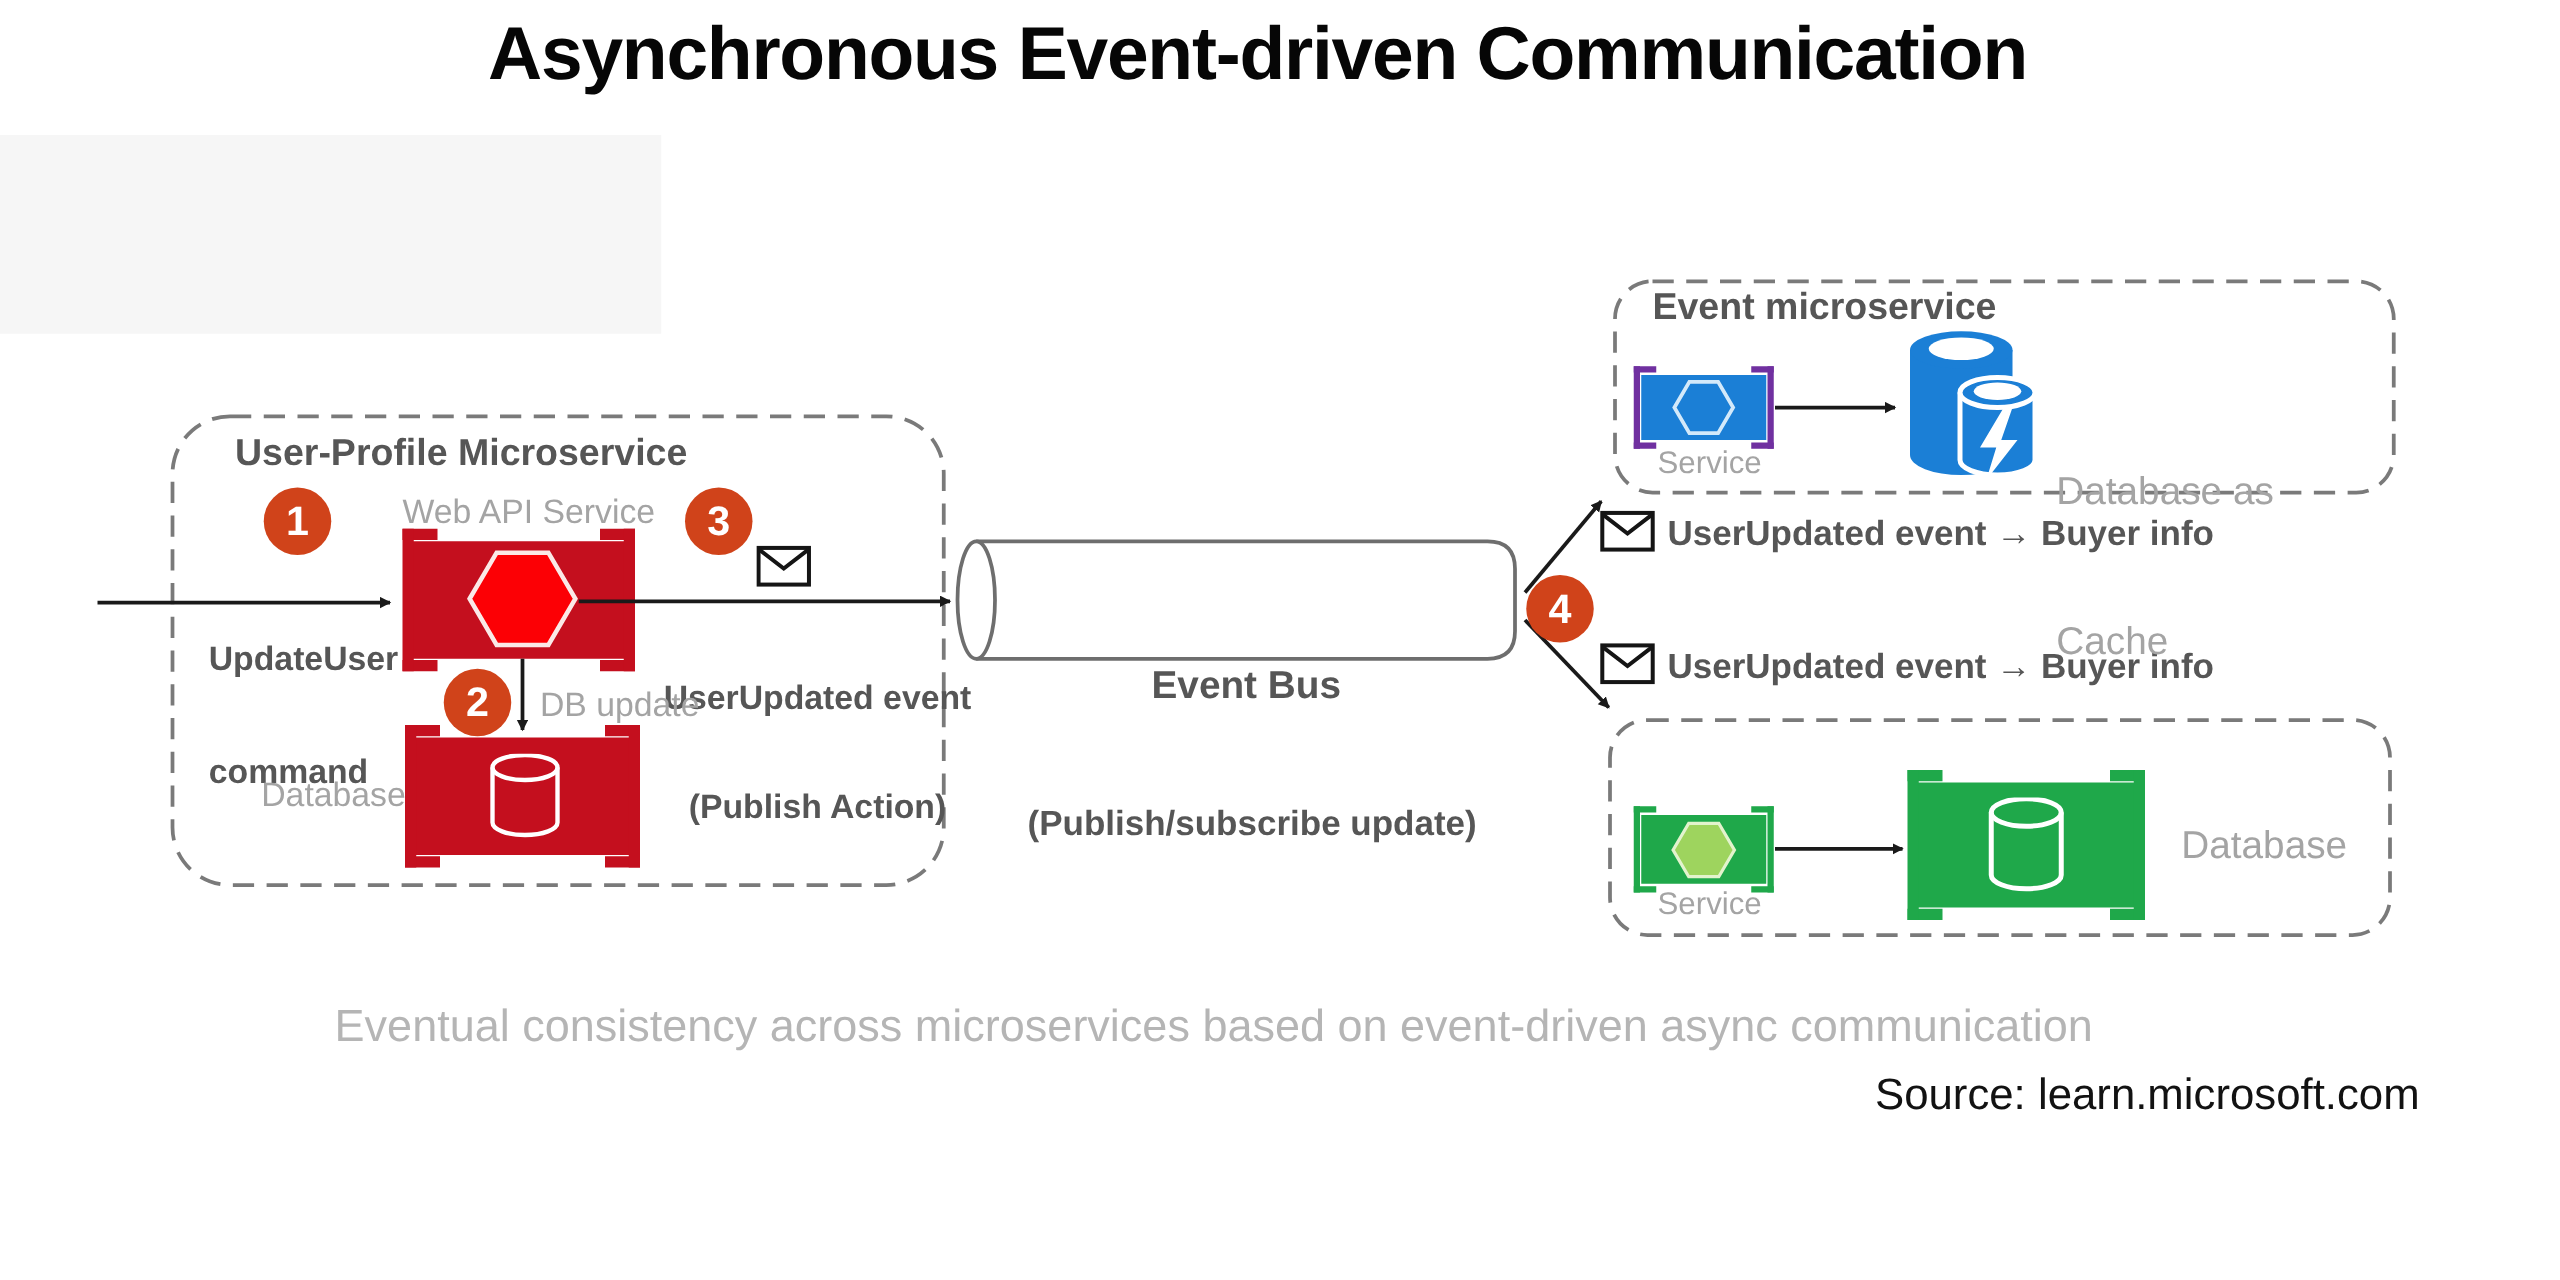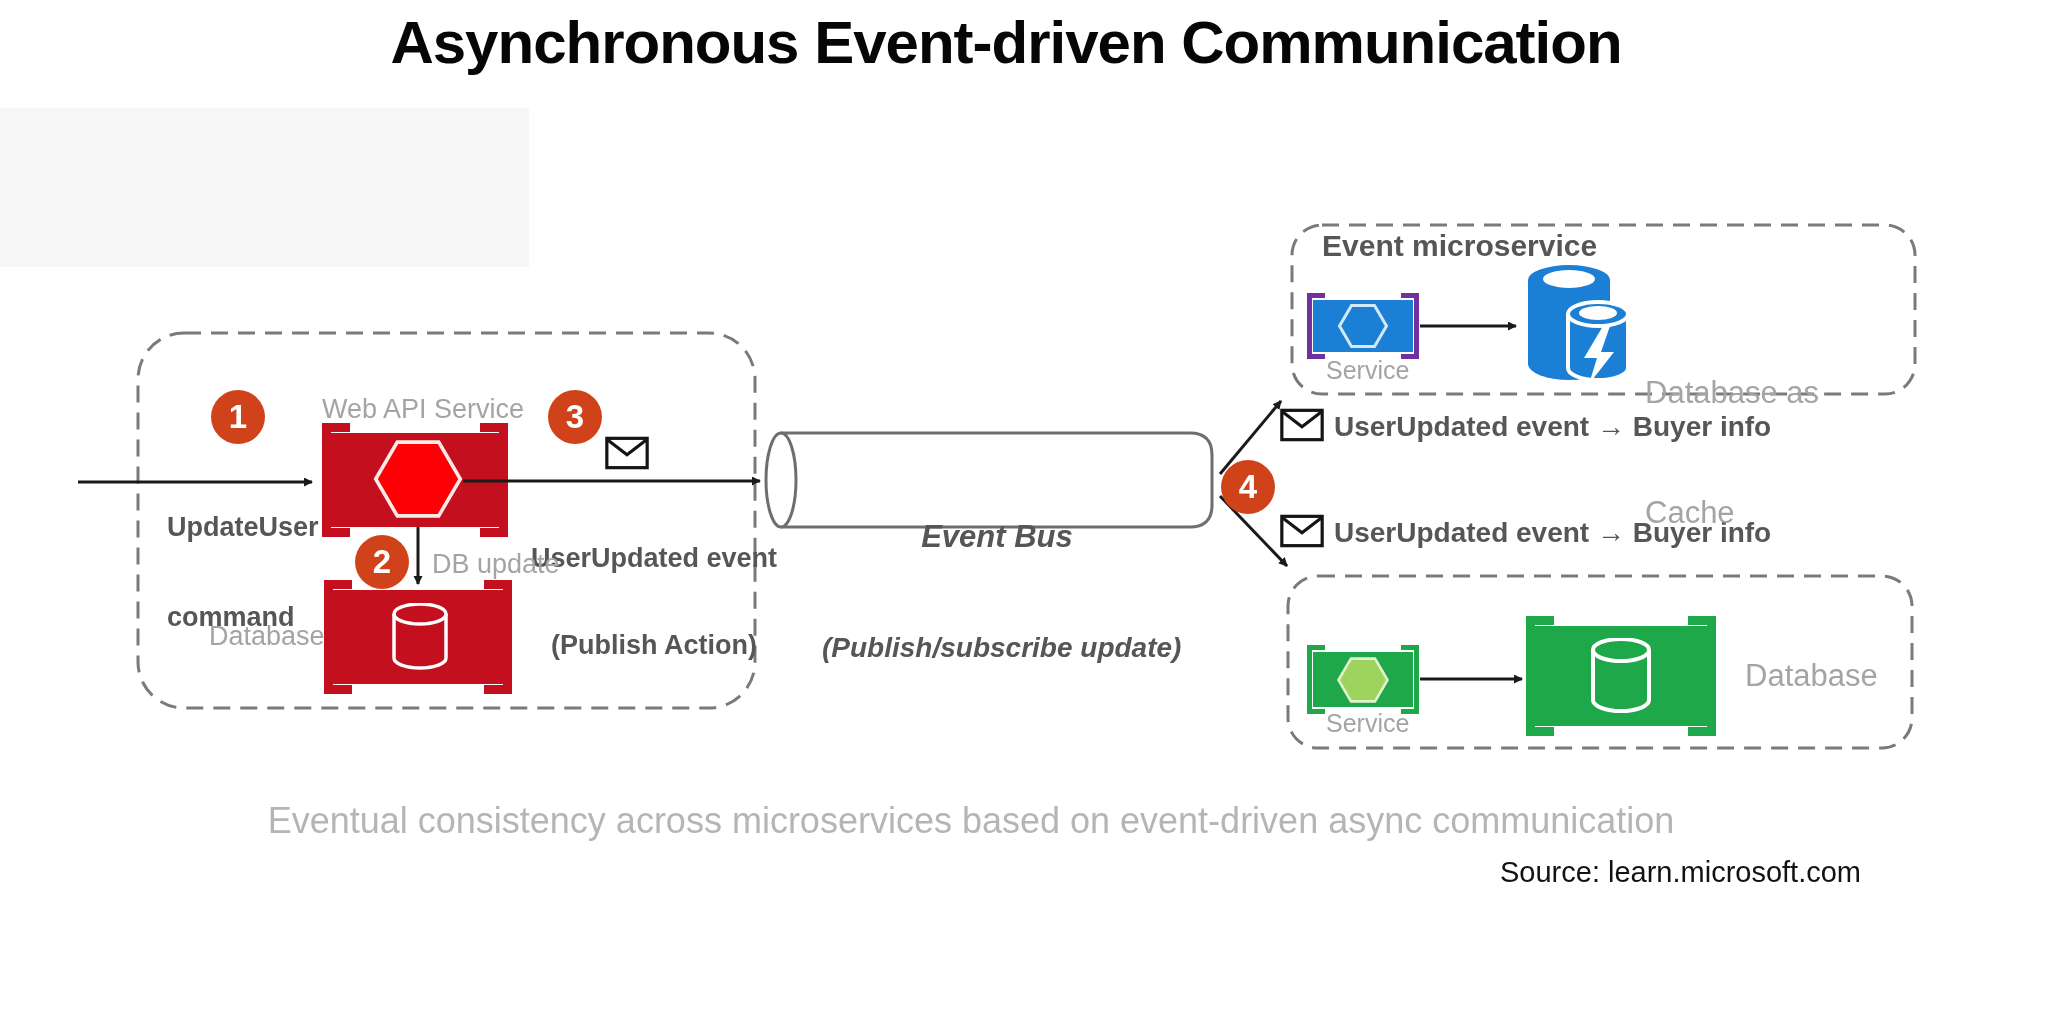--- a/index.html
+++ b/index.html
@@ -25,21 +25,21 @@
   .brL,.brR{position:absolute;top:-10px;bottom:-10px;width:19px;}
   .brL{left:-6px;border:9px solid;border-right:none;}
   .brR{right:-6px;border:9px solid;border-left:none;}
   .br-red{border-color:#C40F1E;}
   .br-green{border-color:#1FA84A;}
   .brL.sm,.brR.sm{top:-7px;bottom:-7px;width:13px;border-width:5px;}
   .br-purple{border-color:#7030A0;}
   .svg-layer{position:absolute;left:0;top:0;width:2048px;height:1024px;}
   .env{position:absolute;width:44px;height:34px;}
   .caption{left:0;top:800px;width:1942px;text-align:center;font-size:36px;color:#B5B5B5;}
-  .source{left:1500px;top:856px;font-size:29px;color:#121212;}
+  .source{left:1500px;top:856px;font-size:35px;color:#121212;}
 </style>
 </head>
 <body>
 
 <div class="canvas">
 
   <div class="abs gray-rect"></div>
 
   <div class="t page-title">Asynchronous Event-driven Communication</div>
 
@@ -116,20 +116,21 @@
 
     <line x1="78" y1="482" x2="312" y2="482" stroke="#1a1a1a" stroke-width="3" marker-end="url(#ah)"></line>
     <line x1="463" y1="481" x2="760" y2="481" stroke="#1a1a1a" stroke-width="3" marker-end="url(#ah)"></line>
     <line x1="418" y1="527" x2="418" y2="584" stroke="#1a1a1a" stroke-width="3" marker-end="url(#ah)"></line>
     <line x1="1220" y1="474" x2="1281" y2="401" stroke="#1a1a1a" stroke-width="3" marker-end="url(#ah)"></line>
     <line x1="1220" y1="496" x2="1287" y2="566" stroke="#1a1a1a" stroke-width="3" marker-end="url(#ah)"></line>
     <line x1="1420" y1="326" x2="1516" y2="326" stroke="#1a1a1a" stroke-width="3" marker-end="url(#ah)"></line>
     <line x1="1420" y1="679" x2="1522" y2="679" stroke="#1a1a1a" stroke-width="3" marker-end="url(#ah)"></line>
   </svg>
 
+  <div class="t dark-b" style="left:188px;top:346px;font-size:30px;">User-Profile Microservice</div>
   <div class="badge" style="left:211px;top:390px;">1</div>
   <div class="t dark-b" style="left:167px;top:452px;font-size:27px;line-height:30px;">
     <span style="display:block;">UpdateUser</span>
     <span style="display:block;">command</span>
   </div>
   <div class="t light" style="left:322px;top:394px;font-size:27px;">Web API Service</div>
   <div class="badge" style="left:548px;top:390px;">3</div>
   <div class="env" style="left:605px;top:436px;">
     <svg width="44" height="34" viewBox="0 0 48 36">
       <rect x="2" y="2" width="44" height="32" fill="#ffffff" stroke="#151515" stroke-width="3.5"></rect>
@@ -137,21 +138,21 @@
     </svg>
   </div>
   <div class="t dark-b center" style="left:528px;top:486px;width:252px;font-size:27px;line-height:29px;">
     <span style="display:block;">UserUpdated event</span>
     <span style="display:block;">(Publish Action)</span>
   </div>
   <div class="badge" style="left:355px;top:535px;">2</div>
   <div class="t light" style="left:432px;top:549px;font-size:27px;">DB update</div>
   <div class="t light" style="left:209px;top:621px;font-size:27px;">Database</div>
 
-  <div class="t dark-b center" style="left:822px;top:444px;width:350px;line-height:37px;font-style:italic;">
+  <div class="t dark-b center" style="left:822px;top:455px;width:350px;line-height:37px;">
     <span style="display:block;font-size:31px;">Event Bus</span>
     <span style="display:block;font-size:28px;">(Publish/subscribe update)</span>
   </div>
   <div class="badge" style="left:1221px;top:460px;">4</div>
 
   <div class="env" style="left:1280px;top:408px;">
     <svg width="44" height="34" viewBox="0 0 48 36">
       <rect x="2" y="2" width="44" height="32" fill="#ffffff" stroke="#151515" stroke-width="3.5"></rect>
       <path d="M2,3 L24,20 L46,3" fill="none" stroke="#151515" stroke-width="3.5"></path>
     </svg>

